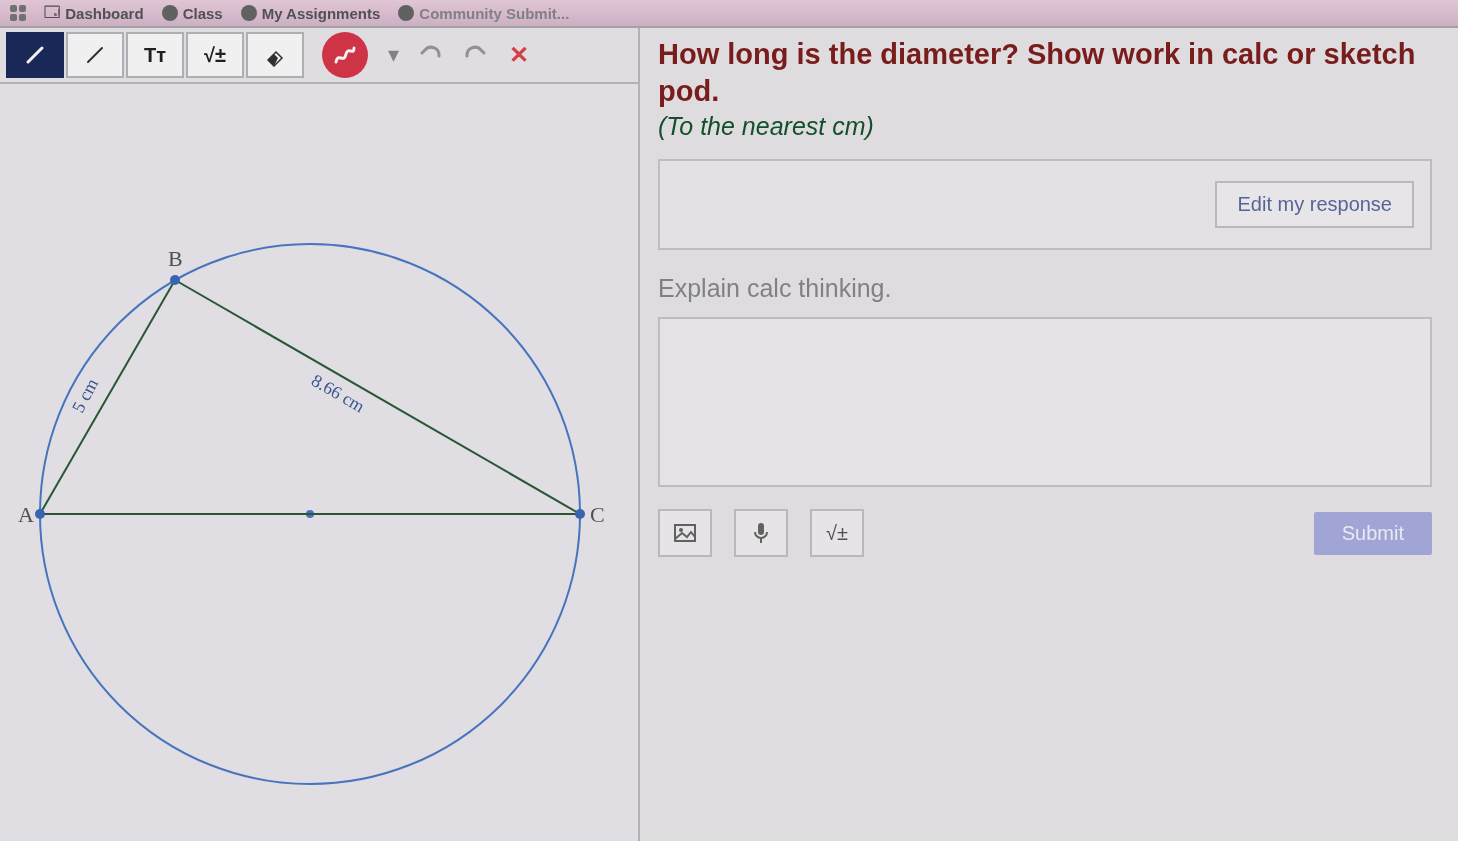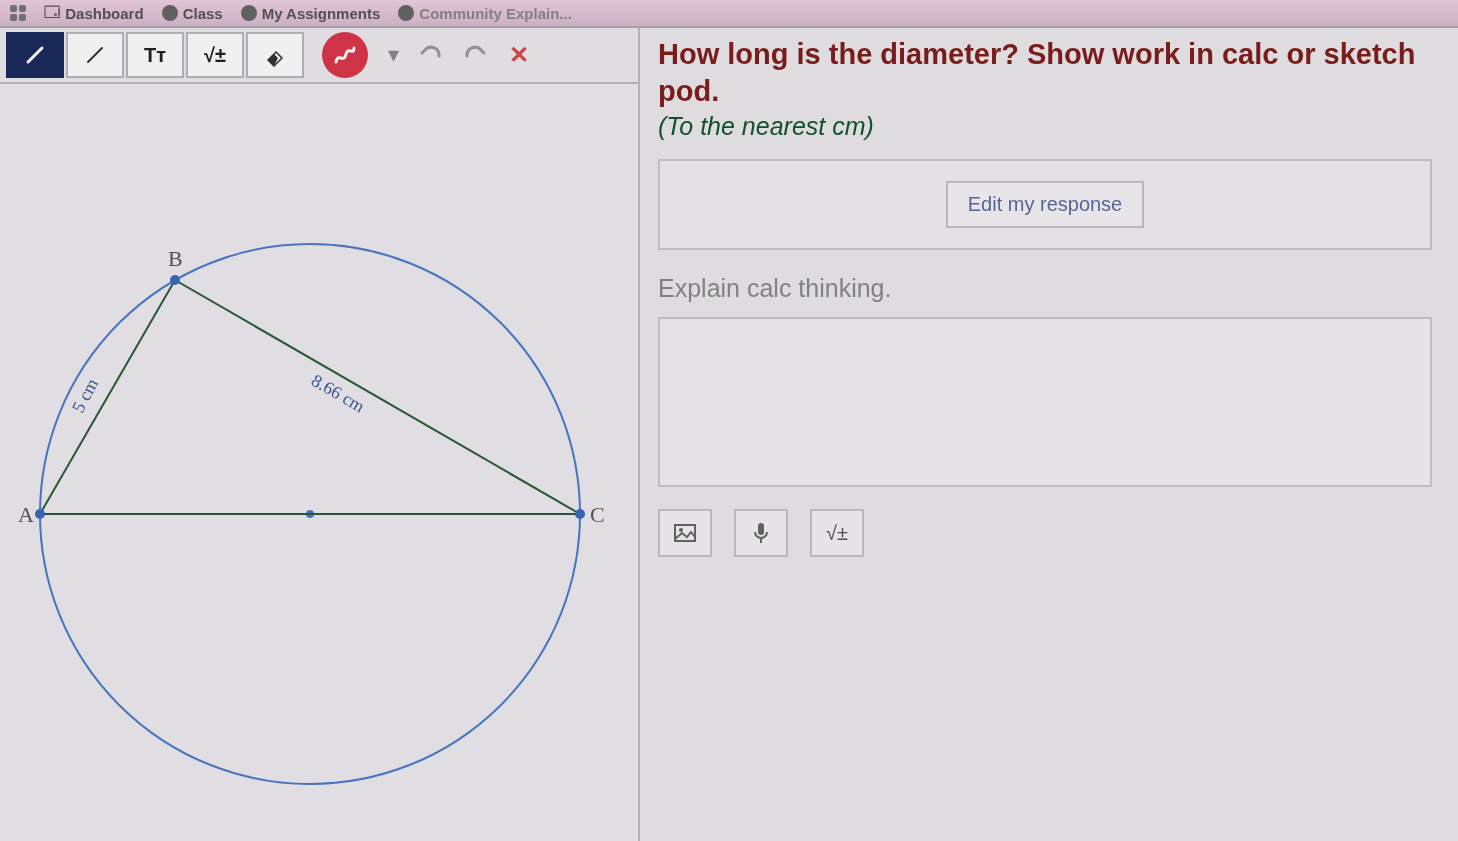--- a/index.html
+++ b/index.html
@@ -90,21 +90,21 @@
   }
   .answer-value-row {
     display:flex; align-items:center;
     border-bottom:2px solid #d0ced2;
     padding:12px 18px;
   }
   .answer-value {
     flex:1; font-size:26px; color:#777;
   }
   .answer-x { color:#d05060; font-size:28px; font-weight:bold; cursor:pointer;}
-  .edit-row { display:flex; justify-content:center; padding:20px 16px 4px 16px;}
+  .edit-row { display:flex; justify-content:flex-end; padding:20px 16px 4px 16px;}
   .edit-btn {
     border:2px solid #c4c2c6; background:#f3f1f4;
     padding:10px 20px; color:#5b6aa0; font-size:20px; cursor:pointer;
   }
   .explain-label { margin-top:24px; font-size:25px; color:#888;}
   .explain-box {
     margin-top:14px; height:170px; border:2px solid #c8c6ca; background:#f1eff2;
   }
   .bottom-toolbar {
     margin-top:22px; display:flex; align-items:center; gap:22px;
@@ -137,21 +137,21 @@
   <div class="bm-item">
     <span class="circ"></span>
     <span>Class</span>
   </div>
   <div class="bm-item">
     <span class="circ"></span>
     <span>My Assignments</span>
   </div>
   <div class="bm-item" style="color:#888">
     <span class="circ"></span>
-    <span>Community Explain...</span>
+    <span>Community Submit...</span>
   </div>
 </div>
 
 <div class="content">
 
   <div class="left-pane">
     <div class="toolbar">
       <div class="tool-btn active-dark">
         <svg width="22" height="22">
             <line x1="4" y1="18" x2="18" y2="4" stroke="white" stroke-width="3" stroke-linecap="round"></line>
@@ -245,16 +245,17 @@
       <div class="bt-btn">
         <svg width="16" height="22">
           <rect x="5" y="1" width="6" height="12" rx="3" fill="#666"></rect>
           <path d="M2 10 a6 6 0 0 0 12 0" fill="none" stroke="#666" stroke-width="2"></path>
           <line x1="8" y1="16" x2="8" y2="21" stroke="#666" stroke-width="2"></line>
         </svg>
       </div>
       <div class="bt-btn">
         <span>√±</span>
       </div>
+      <button class="submit-btn">Submit</button>
     </div>
   </div>
 
 </div>
 
 </body></html>

